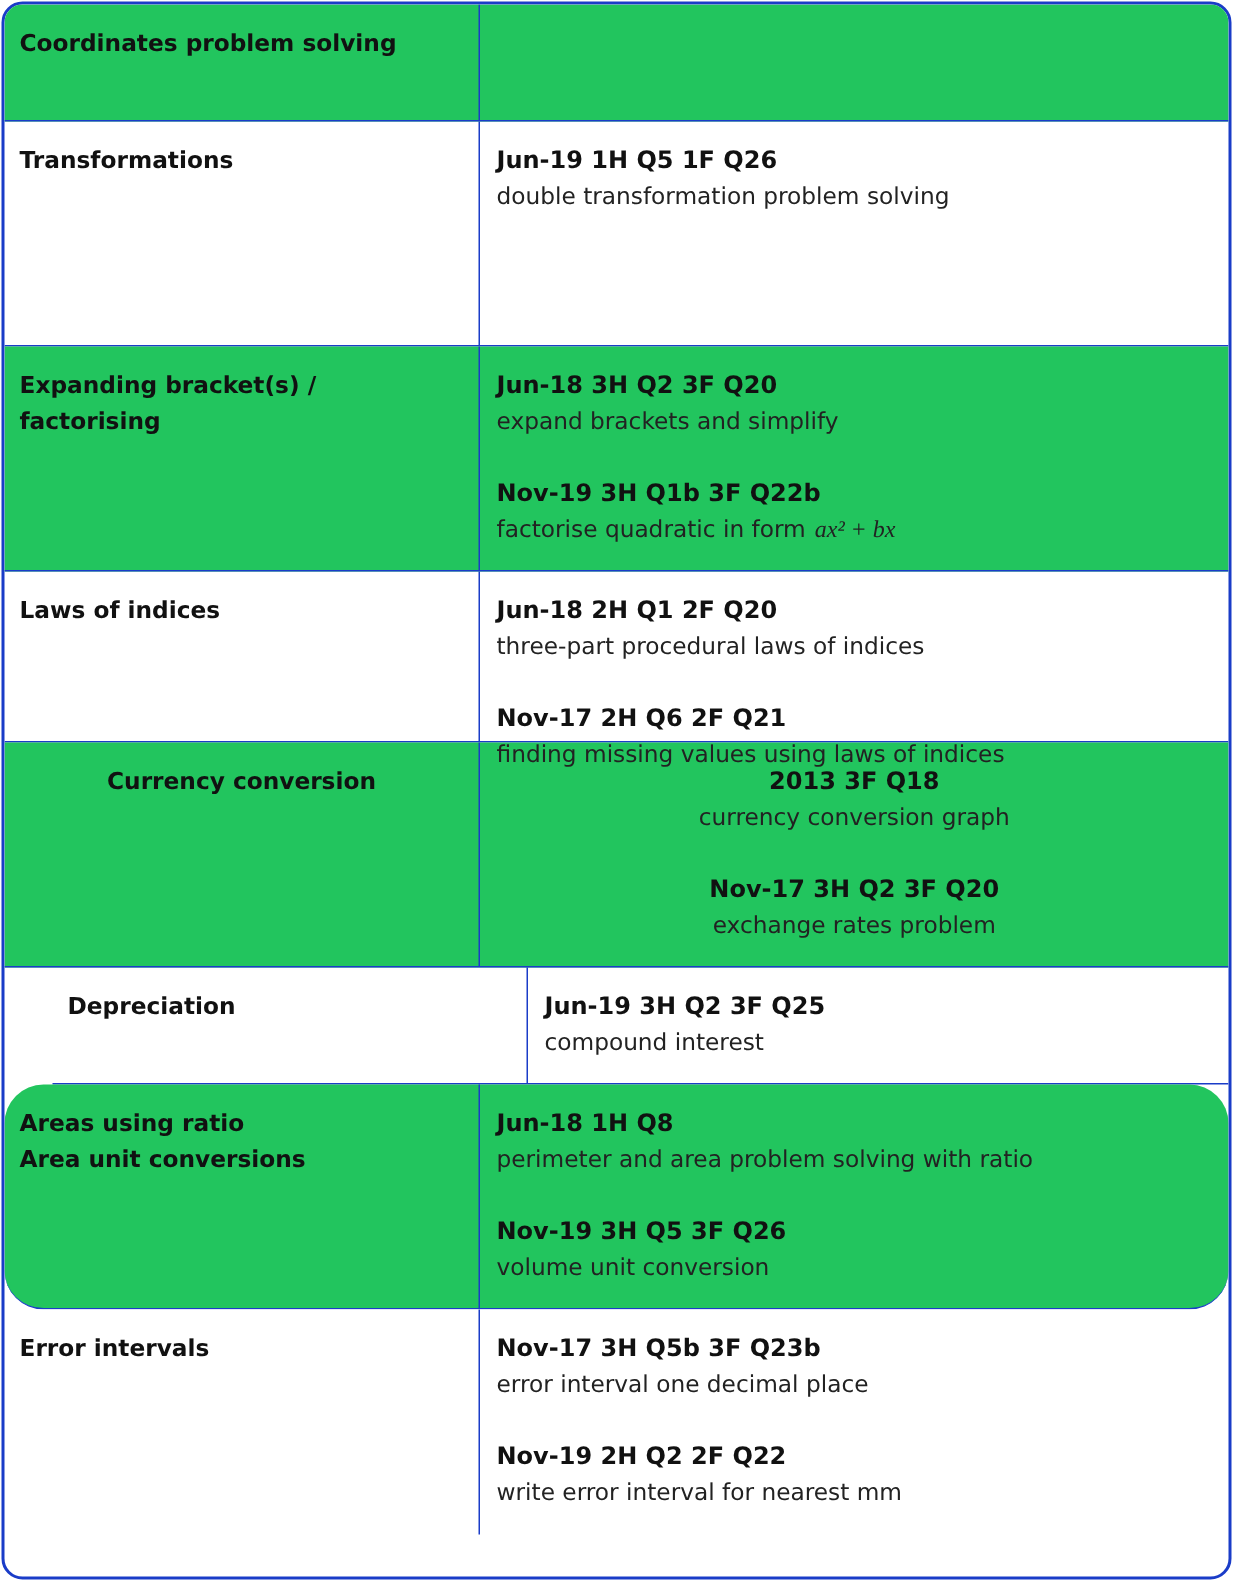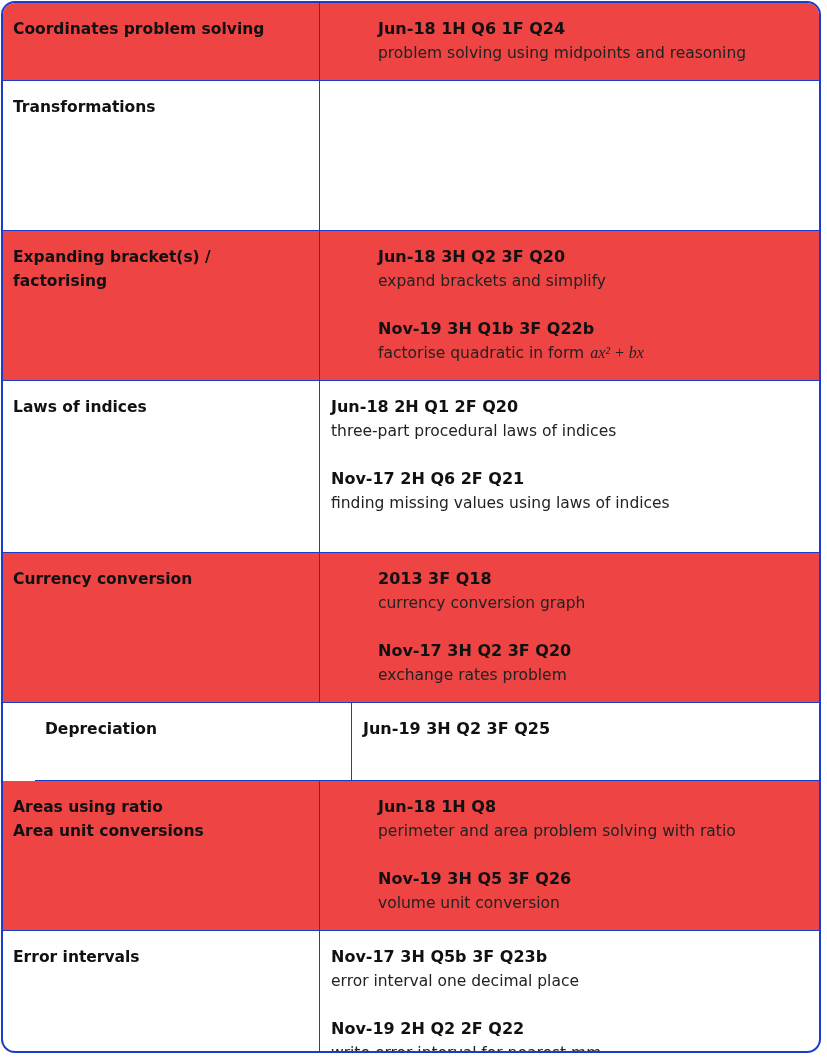--- a/index.html
+++ b/index.html
@@ -3,82 +3,80 @@
 <meta charset="utf-8">
 <style>
   html, body { margin:0; padding:0; background:#ffffff; }
   body { width:827px; height:1057px; overflow:hidden; font-family:"DejaVu Sans", sans-serif; color:#111; }
   .table {
     position:absolute; left:1px; top:1px; width:820px; height:1052px;
     border:2px solid #1a3cc8; border-radius:14px; overflow:hidden; box-sizing:border-box;
   }
   .row { display:flex; border-bottom:1.5px solid #1a3cc8; box-sizing:border-box; }
   .row:last-child { border-bottom:none; }
-  .row.shaded { background:#ef4444;gap:47px; }
+  .row.shaded { background:#22c55e; }
   .topic { width:317px; border-right:1.5px solid #1a3cc8; box-sizing:border-box; padding:14px 10px; font-weight:bold; font-size:15.5px; line-height:24px; }
   .refs { flex:1; padding:14px 11px; box-sizing:border-box; }
   .entry { margin-bottom:24px; }
   .entry:last-child { margin-bottom:0; }
   .code { font-weight:bold; font-size:16px; line-height:24px; }
   .desc { font-size:15.5px; line-height:24px; color:#222; }
   .math { font-family:Liberation Serif, serif; font-style:italic; font-size:16px; margin-left:6px; }
 </style>
 </head>
 <body>
 
 <div class="table" id="tbl">
     <div class="row shaded" style="height: 78px;">
       <div class="topic">
         <div>Coordinates problem solving</div>
       </div>
-      <div class="refs">
-        <div class="entry">
-          <div class="code">Jun-18 1H Q6 1F Q24</div>
-          <div class="desc"><span>problem solving using midpoints and reasoning</span></div>
-        </div>
-      </div>
     </div>
     <div class="row" style="height: 150px;">
       <div class="topic">
         <div>Transformations</div>
       </div>
       <div class="refs">
+        <div class="entry">
+          <div class="code">Jun-19 1H Q5 1F Q26</div>
+          <div class="desc"><span>double transformation problem solving</span></div>
+        </div>
       </div>
     </div>
     <div class="row shaded" style="height: 150px;">
       <div class="topic">
         <div>Expanding bracket(s) / factorising</div>
       </div>
       <div class="refs">
         <div class="entry">
           <div class="code">Jun-18 3H Q2 3F Q20</div>
           <div class="desc"><span>expand brackets and simplify</span></div>
         </div>
         <div class="entry">
           <div class="code">Nov-19 3H Q1b 3F Q22b</div>
           <div class="desc"><span>factorise quadratic in form</span><span class="math">ax² + bx</span></div>
         </div>
       </div>
     </div>
-    <div class="row" style="height: 172px;">
+    <div class="row" style="height: 114px;">
       <div class="topic">
         <div>Laws of indices</div>
       </div>
       <div class="refs">
         <div class="entry">
           <div class="code">Jun-18 2H Q1 2F Q20</div>
           <div class="desc"><span>three-part procedural laws of indices</span></div>
         </div>
         <div class="entry">
           <div class="code">Nov-17 2H Q6 2F Q21</div>
           <div class="desc"><span>finding missing values using laws of indices</span></div>
         </div>
       </div>
     </div>
-    <div class="row shaded" style="height: 150px;">
+    <div class="row shaded" style="height: 150px; text-align: center;">
       <div class="topic">
         <div>Currency conversion</div>
       </div>
       <div class="refs">
         <div class="entry">
           <div class="code">2013 3F Q18</div>
           <div class="desc"><span>currency conversion graph</span></div>
         </div>
         <div class="entry">
           <div class="code">Nov-17 3H Q2 3F Q20</div>
@@ -86,24 +84,25 @@
         </div>
       </div>
     </div>
     <div class="row" style="height: 78px; margin-left: 32px;">
       <div class="topic">
         <div>Depreciation</div>
       </div>
       <div class="refs">
         <div class="entry">
           <div class="code">Jun-19 3H Q2 3F Q25</div>
+          <div class="desc"><span>compound interest</span></div>
         </div>
       </div>
     </div>
-    <div class="row shaded" style="height: 150px;">
+    <div class="row shaded" style="height: 150px; border-radius: 26px;">
       <div class="topic">
         <div>Areas using ratio</div>
         <div>Area unit conversions</div>
       </div>
       <div class="refs">
         <div class="entry">
           <div class="code">Jun-18 1H Q8</div>
           <div class="desc"><span>perimeter and area problem solving with ratio</span></div>
         </div>
         <div class="entry">

